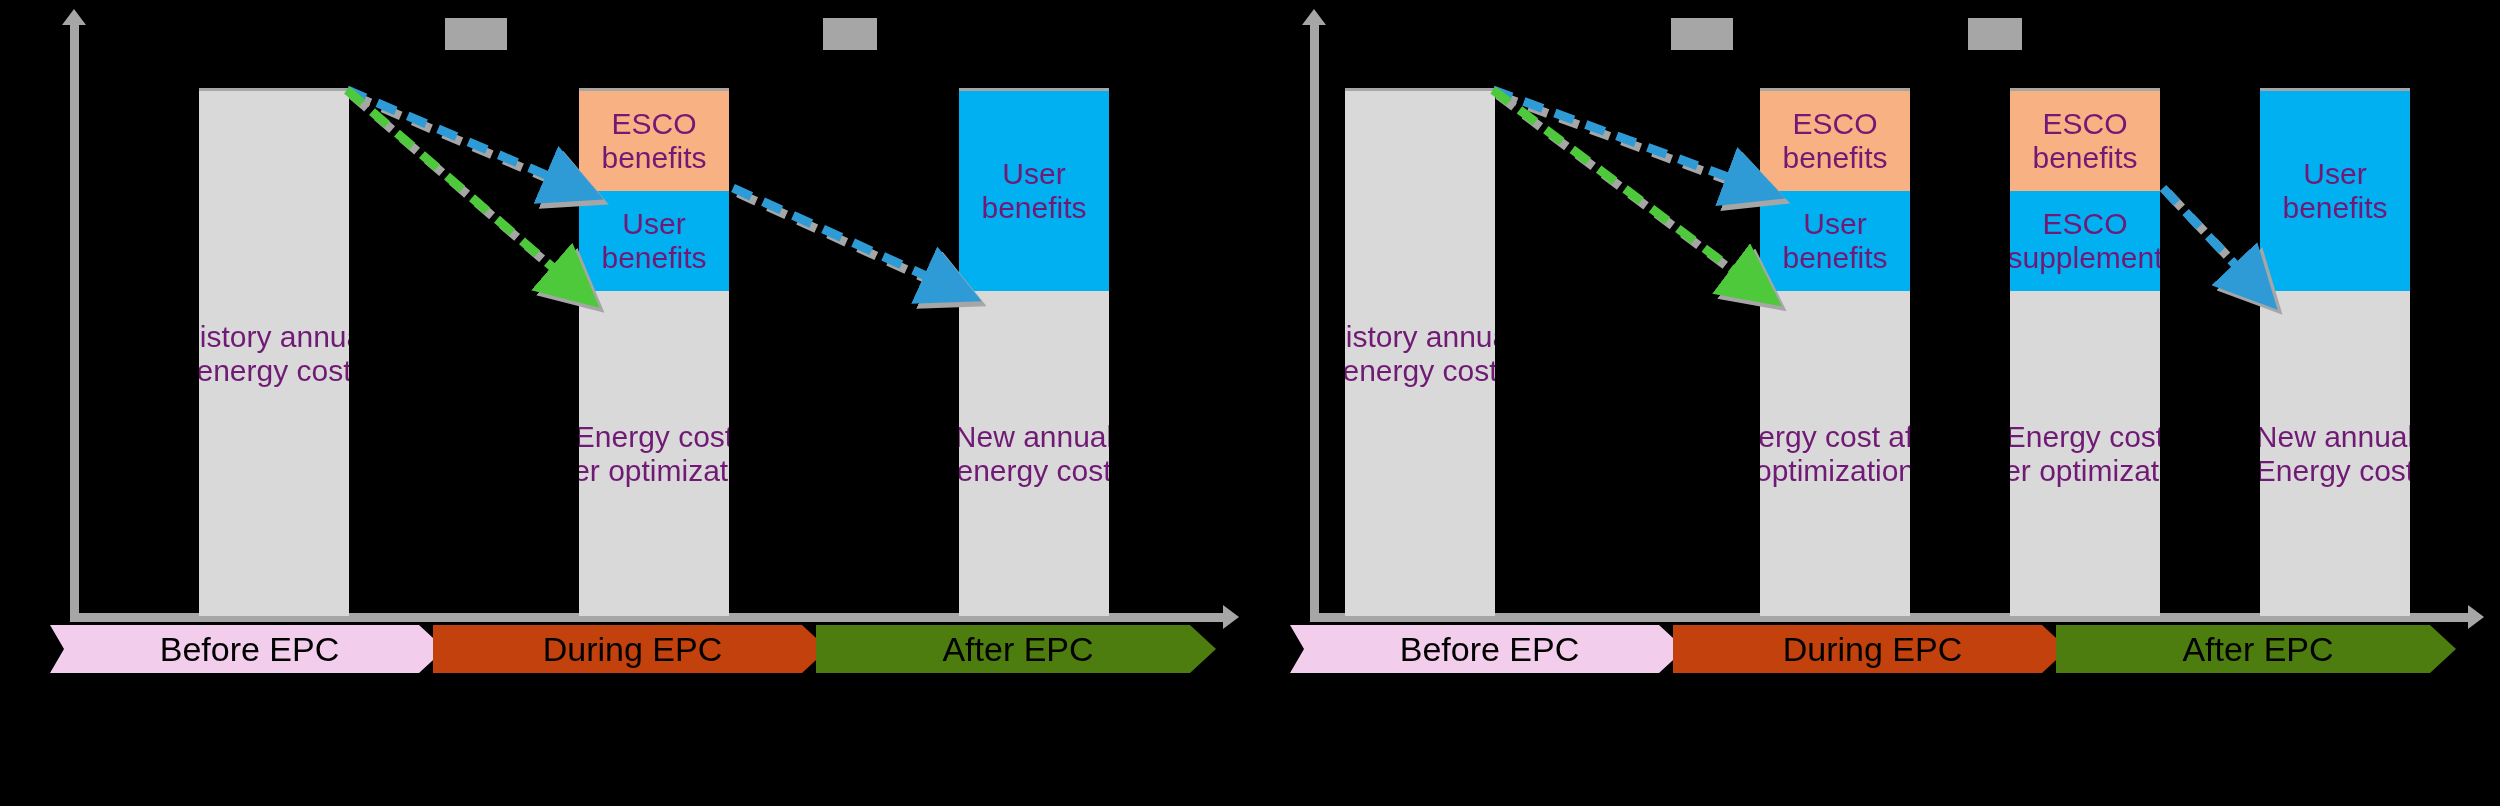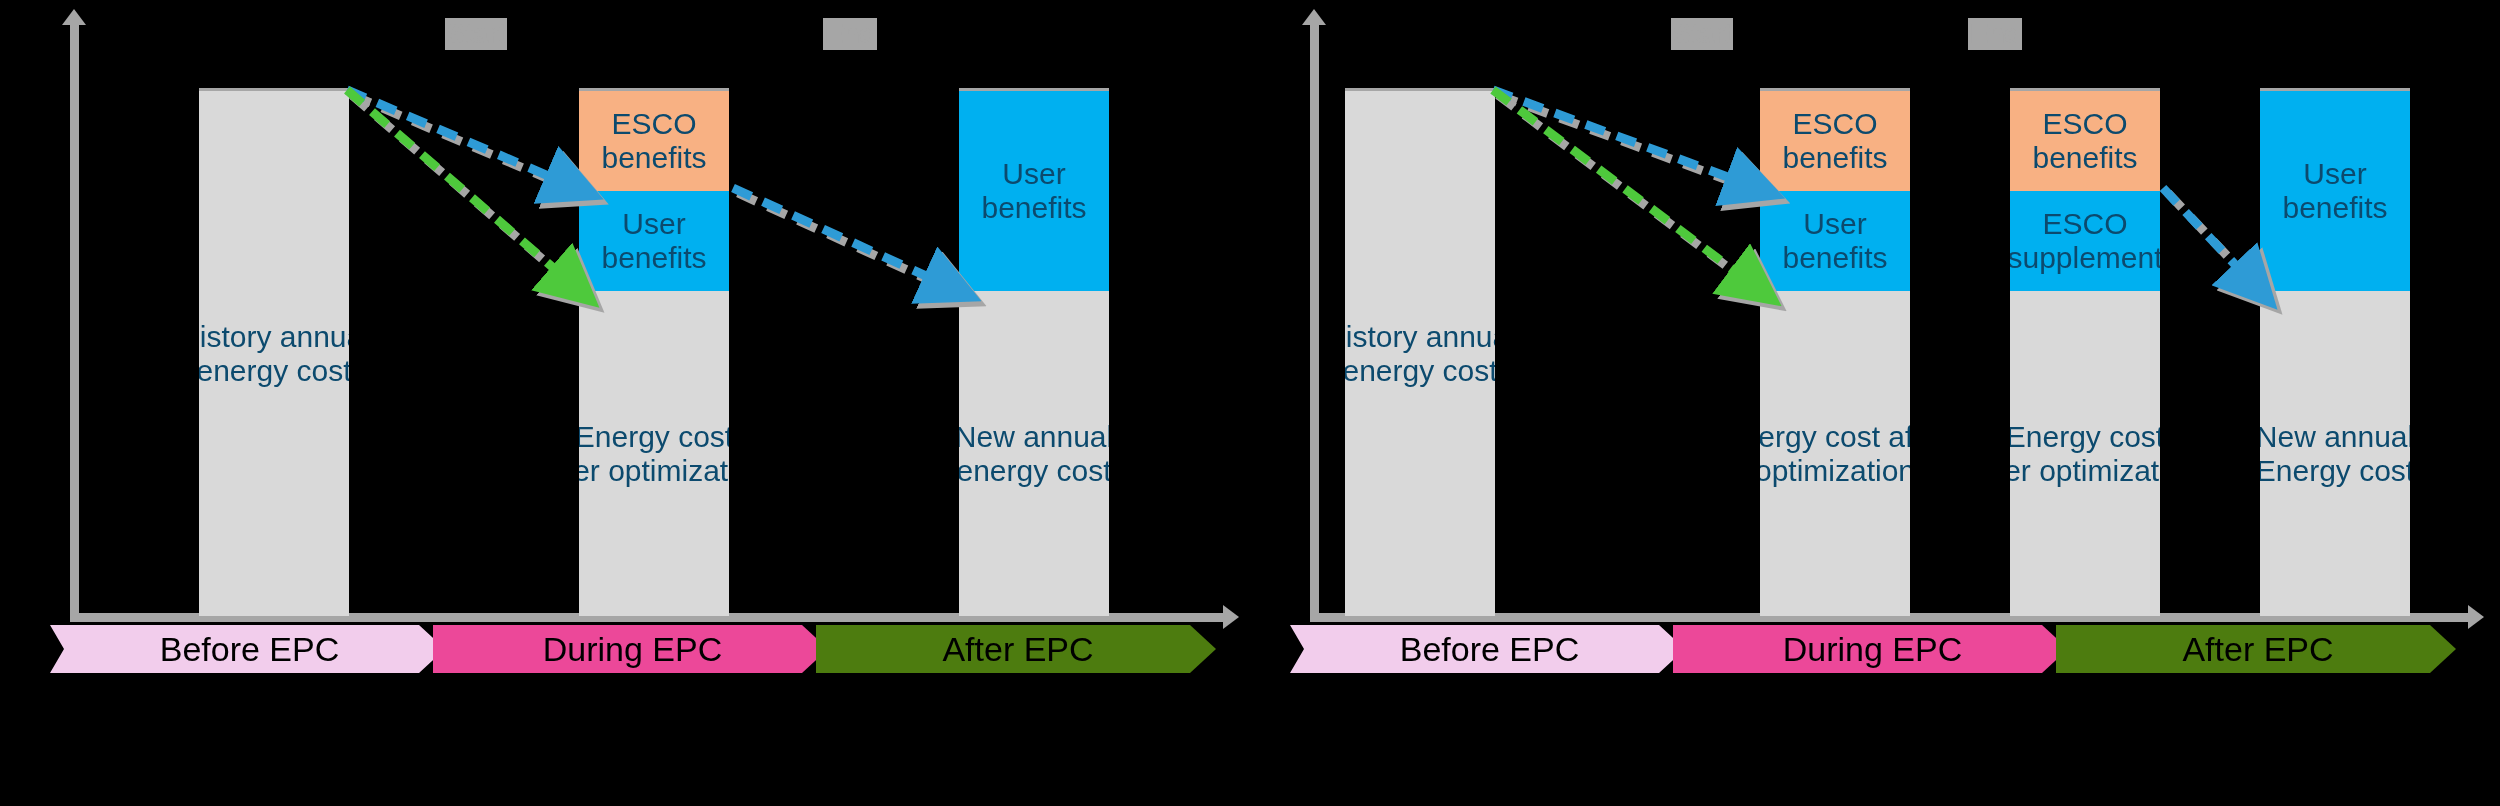--- a/index.html
+++ b/index.html
@@ -53,21 +53,21 @@
     position: absolute;
     border-top: 3px solid #a6a6a6;
   }
   .seg {
     position: absolute;
     left: 0; right: 0;
     display: flex;
     flex-direction: column;
     align-items: center;
     justify-content: center;
-    color: #0c4a6e;
+    color: #701a75;
     line-height: 1.12;
     white-space: nowrap;
     overflow: hidden;
     font-size: 30px;
   }
   .seg .ln { display: block; }
   .seg-grey   { background: #d9d9d9; }
   .seg-esco   { background: #f8b183; }
   .seg-user   { background: #00b0f0; }
   .seg-supp   { background: #00b0f0; }
@@ -106,21 +106,21 @@
     font-size: 34px;
     white-space: nowrap;
     clip-path: polygon(0 0, calc(100% - 26px) 0, 100% 50%, calc(100% - 26px) 100%, 0 100%);
     margin-right: -12px;
     padding-left: 4px;
   }
   .chev.first {
     clip-path: polygon(0 0, calc(100% - 26px) 0, 100% 50%, calc(100% - 26px) 100%, 0 100%, 14px 50%);
   }
   .chev-1 { background: #f2cdec; }
-  .chev-2 { background: #ec4899; }
+  .chev-2 { background: #c2410c; }
   .chev-3 { background: #e濃; }
   .chev-3 { background: #4d7c0f; }
 </style>
 </head>
 <body>
 
 <div id="stage">
 
   <div class="panel" id="panel-left">
 

